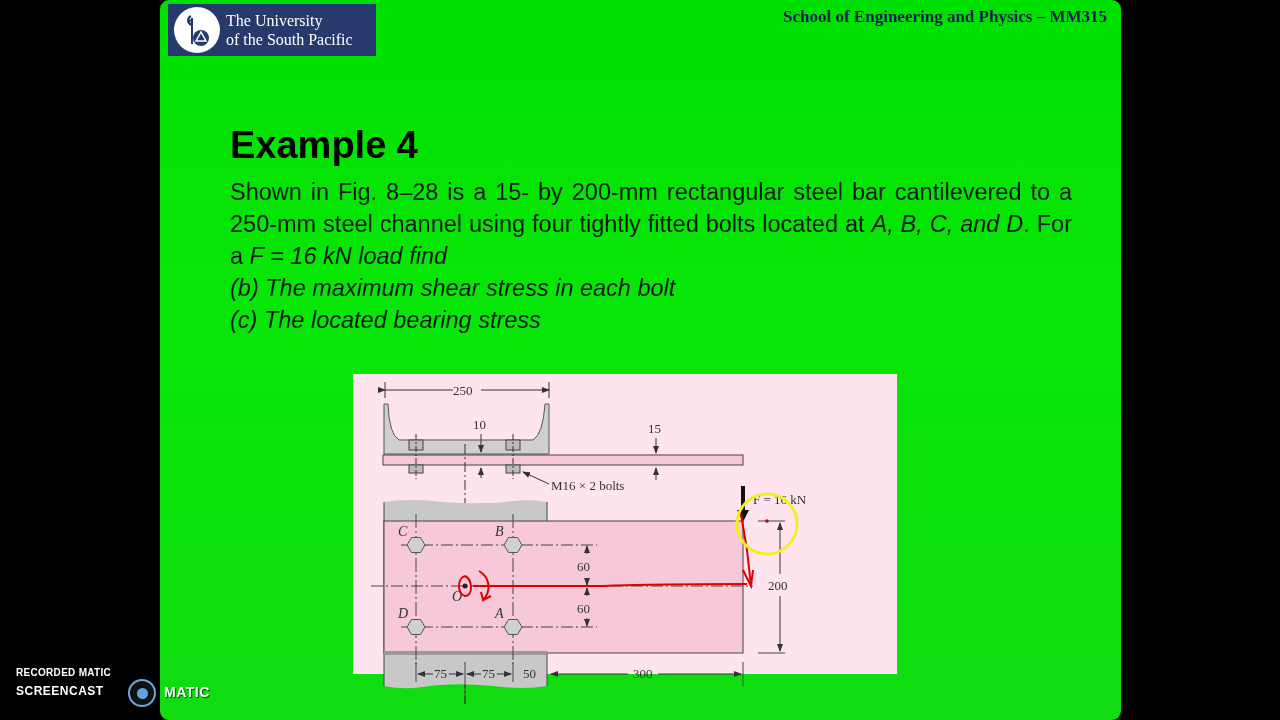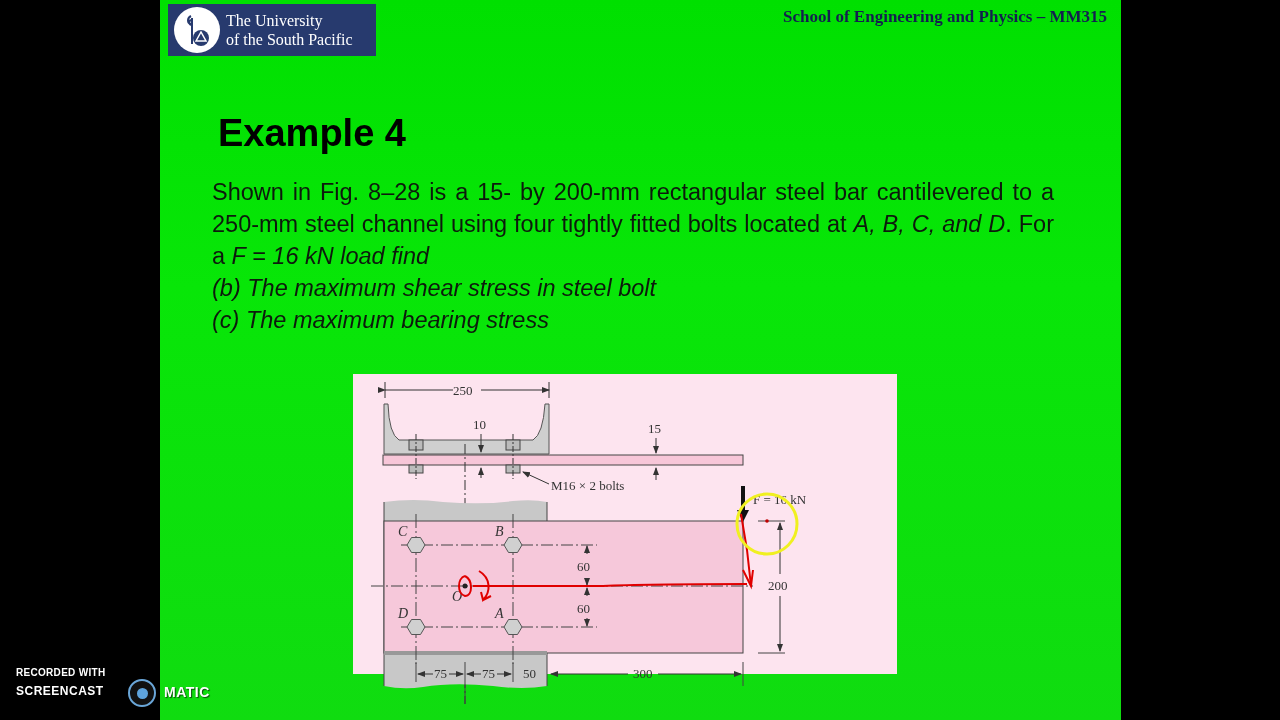--- a/index.html
+++ b/index.html
@@ -3,43 +3,44 @@
   <meta charset="utf-8">
   <style>
     html, body { margin: 0; padding: 0; }
     body {
       width: 1280px; height: 720px; background: #000; position: relative; overflow: hidden;
       font-family: "Liberation Sans", sans-serif;
     }
     .slide {
       position: absolute; left: 160px; top: 0; width: 961px; height: 720px;
       background: linear-gradient(180deg, #00e000 0%, #08e608 40%, #10dc10 100%);
+      border-radius: 9px;
     }
     .logo {
       position: absolute; left: 8px; top: 4px; width: 208px; height: 52px;
       background: #273a6e; display: flex; align-items: center;
     }
     .logo-emblem {
       width: 46px; height: 46px; border-radius: 50%; background: #fff; margin-left: 6px;
       display: flex; align-items: center; justify-content: center;
     }
     .logo-text {
       color: #fff; font-family: "Liberation Serif", serif; font-size: 16px; line-height: 19px;
       margin-left: 6px;
     }
     .header-title {
       position: absolute; right: 14px; top: 7px;
       font-family: "Liberation Serif", serif; font-weight: bold; font-size: 17px; color: #13204f;
     }
     .heading {
       position: absolute; left: 58px; top: 112px; font-weight: bold; font-size: 38px; color: #000;
-      margin: 0;
+      margin: 12px;
     }
     .body-text {
-      position: absolute; left: 52px; top: 176px; width: 842px; font-size: 23.5px; line-height: 32px;
+      position: absolute; left: 70px; top: 176px; width: 842px; font-size: 23.5px; line-height: 32px;
       color: #0d1a0d;
     }
     .para { text-align: justify; text-align-last: left; }
     .it { font-style: italic; }
     .list-item { font-style: italic; }
     .figure {
       position: absolute; left: 193px; top: 374px; width: 544px; height: 300px;
       background: #fde4ef;
     }
     .figure svg { display: block; }
@@ -86,22 +87,22 @@
       <div>of the South Pacific</div>
     </div>
   </div>
 
   <div class="header-title">School of Engineering and Physics – MM315</div>
 
   <h1 class="heading">Example 4</h1>
 
   <div class="body-text">
     <div class="para"><span>Shown in Fig. 8–28 is a 15- by 200-mm rectangular steel bar cantilevered to a 250-mm steel channel using four tightly fitted bolts located at </span><span class="it">A, B, C, and D</span><span>. For a </span><span class="it">F = 16 kN load find</span></div>
-    <div class="list-item">(b) The maximum shear stress in steel bolt</div>
-    <div class="list-item">(c) The maximum bearing stress</div>
+    <div class="list-item">(b) The maximum shear stress in each bolt</div>
+    <div class="list-item">(c) The located bearing stress</div>
   </div>
 
   <div class="figure">
     <svg width="544" height="332" viewBox="0 0 544 332">
       <defs>
         <marker id="arr" markerWidth="8" markerHeight="8" refX="7" refY="4" orient="auto">
           <path d="M0,1 L8,4 L0,7 Z" fill="#333"></path>
         </marker>
         <marker id="arrR" markerWidth="8" markerHeight="8" refX="7" refY="4" orient="auto">
           <path d="M0,1 L8,4 L0,7 Z" fill="#e00000"></path>
@@ -211,19 +212,19 @@
         <path d="M390 196 L398 212 L400 196"></path>
       </g>
 
       <circle cx="414" cy="150" r="30" fill="none" stroke="#f0f020" stroke-width="3"></circle>
       <circle cx="414" cy="147" r="1.8" fill="#c00000"></circle>
     </svg>
   </div>
 </div>
 
 <div class="watermark">
-  <div class="wm-small">RECORDED WITH</div>
+  <div class="wm-small">RECORDED MATIC</div>
   <div class="wm-big">SCREENCAST</div>
   <div class="wm-circle">
       <div class="wm-dot"></div>
     </div>
   <div class="wm-right">MATIC</div>
 </div>
 
 </body></html>

